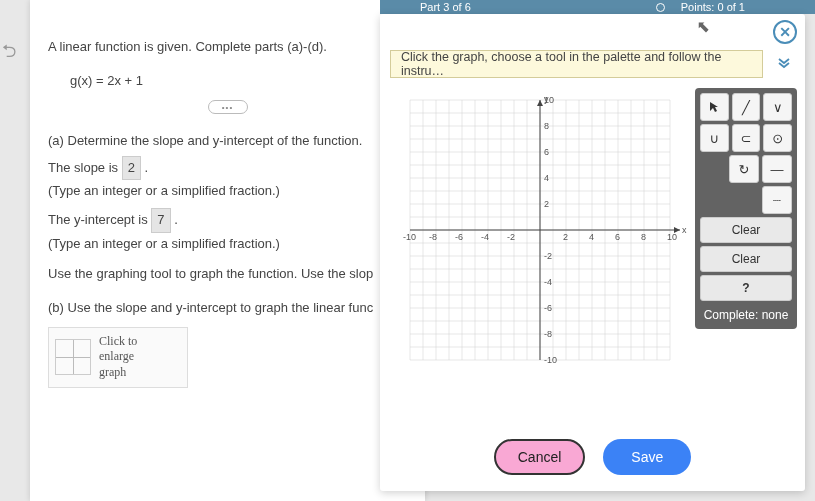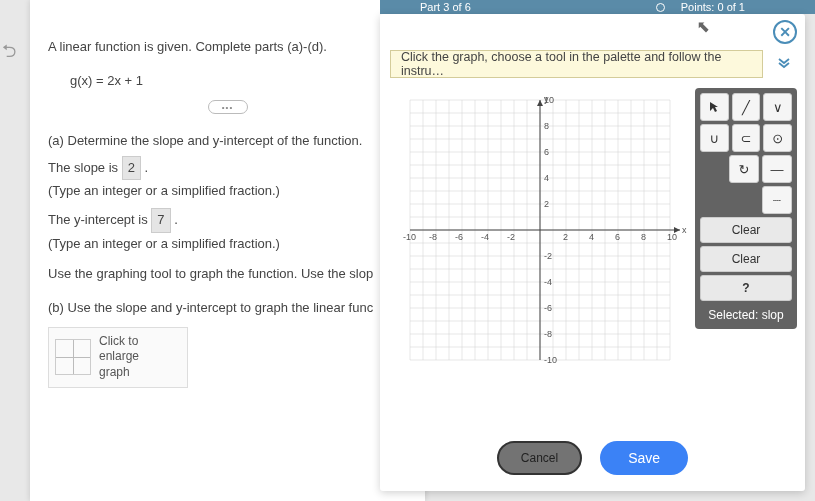--- a/index.html
+++ b/index.html
@@ -74,21 +74,21 @@
   height: 36px;
   border: 1px solid #ccc;
   margin-right: 8px;
   position: relative;
 }
 .enlarge-thumb::before, .enlarge-thumb::after {
   content: ''; position: absolute; background: #bbb;
 }
 .enlarge-thumb::before { left: 50%; top: 0; width: 1px; height: 100%; }
 .enlarge-thumb::after { top: 50%; left: 0; height: 1px; width: 100%; }
-.enlarge-text { font-size: 12px; line-height: 1.3; color: #555; }
+.enlarge-text { font-size: 12px; line-height: 1.3; color: #555; font-family: Liberation Serif, serif; }
 
 .top-bar {
   position: absolute;
   left: 380px;
   top: 0;
   right: 0;
   height: 14px;
   background: #5a8ba8;
   color: #fff;
   font-size: 11px;
@@ -209,22 +209,22 @@
   left: 0;
   right: 0;
   display: flex;
   justify-content: center;
   gap: 18px;
 }
 .btn-cancel {
   padding: 8px 22px;
   border: 2px solid #333;
   border-radius: 20px;
-  background: #737373;
-  font-size: 12px;
+  background: #f9a8d4;
+  font-size: 14px;
   color: #222;
 }
 .btn-save {
   padding: 9px 28px;
   border: none;
   border-radius: 20px;
   background: #3b82f6;
   color: #fff;
   font-size: 14px;
 }
@@ -377,20 +377,20 @@
     <div class="pal-row" style="justify-content:flex-end">
       <div class="pal-btn" style="flex:0 0 30px">↻</div>
       <div class="pal-btn" style="flex:0 0 30px">—</div>
     </div>
     <div class="pal-row" style="justify-content:flex-end">
       <div class="pal-btn" style="flex:0 0 30px">┈</div>
     </div>
     <div class="pal-wide">Clear</div>
     <div class="pal-wide">Clear</div>
     <div class="pal-wide" style="font-weight:bold">?</div>
-    <div class="selected-label">Selected: slop</div>
+    <div class="selected-label">Complete: none</div>
   </div>
 
   <div class="modal-footer">
     <button class="btn-cancel">Cancel</button>
     <button class="btn-save">Save</button>
   </div>
 </div>
 
 </body></html>

